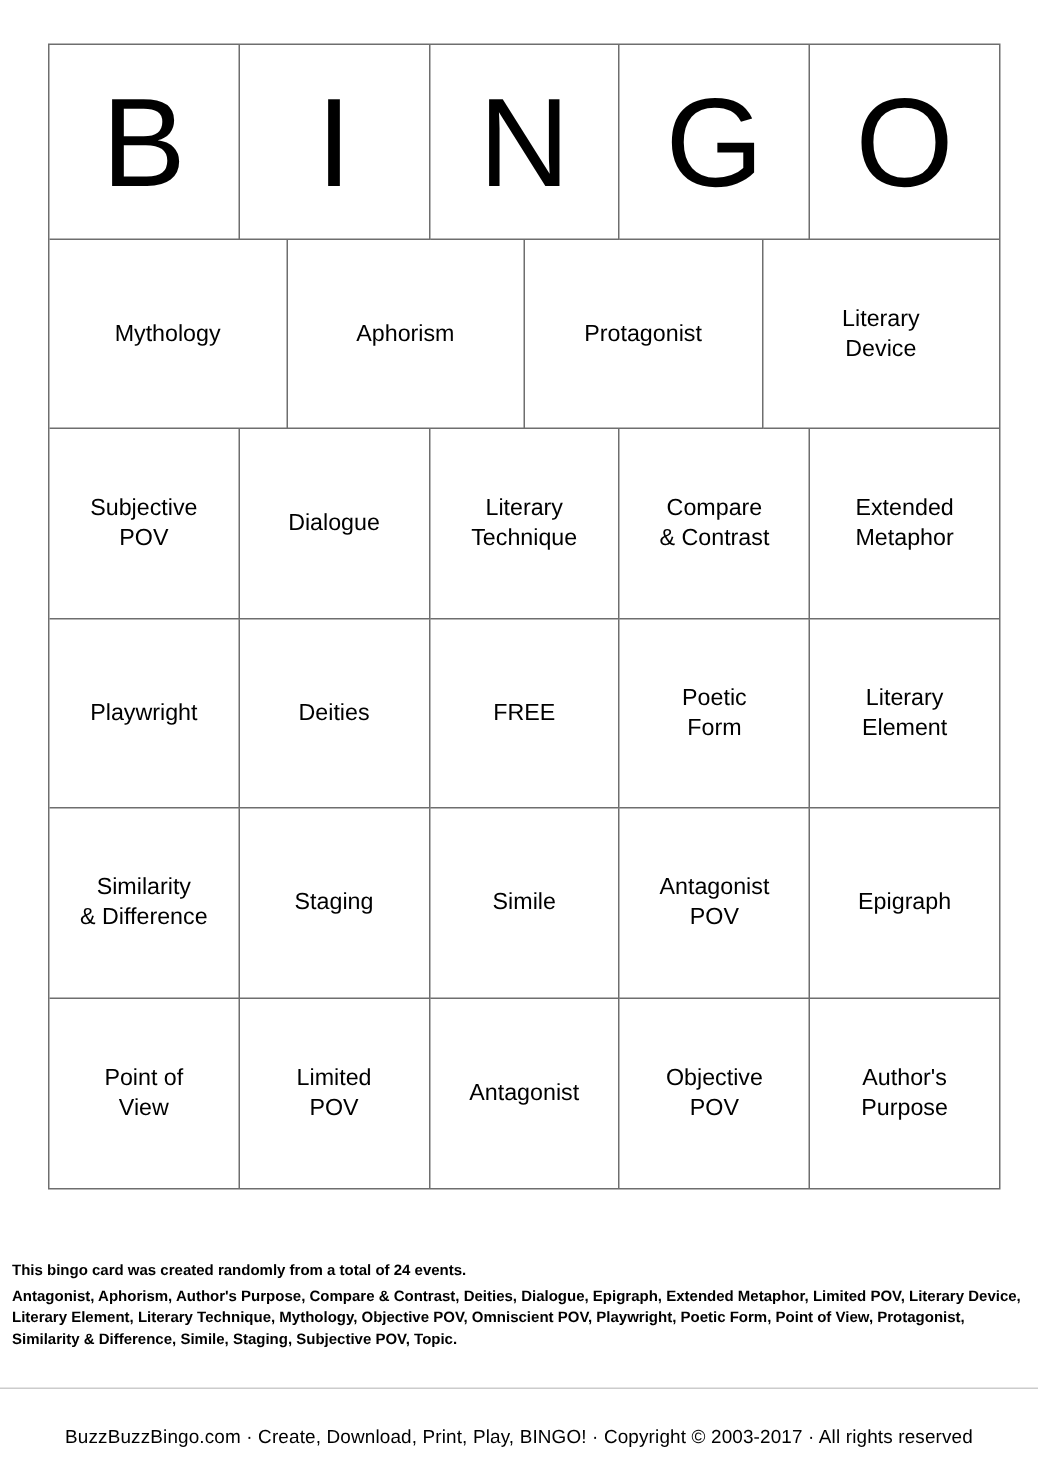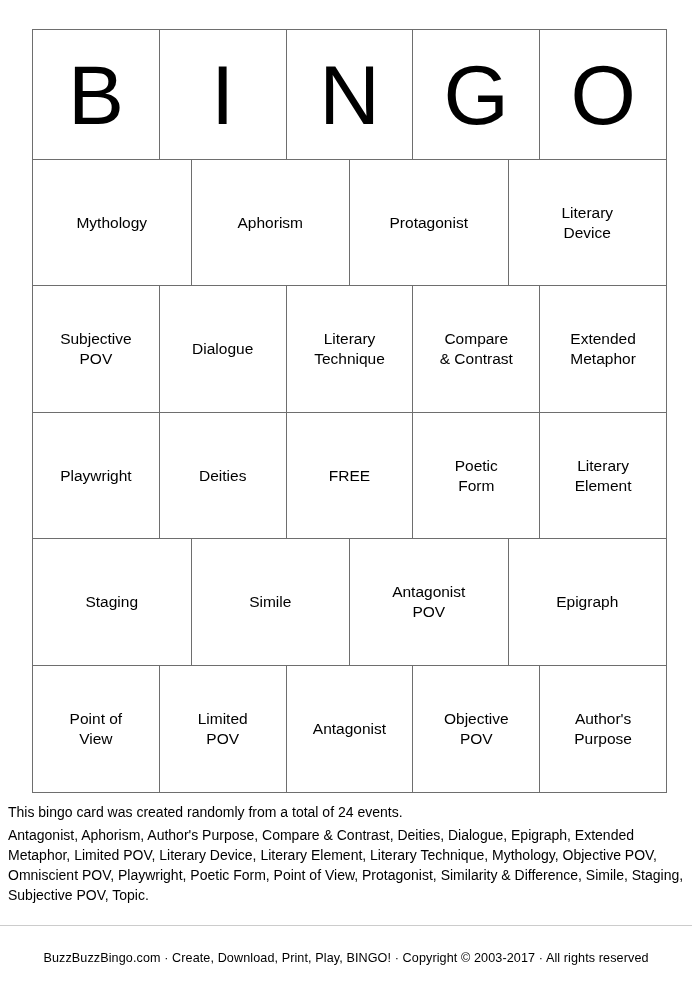--- a/index.html
+++ b/index.html
@@ -87,25 +87,26 @@
     border-right: none;
   }
   .cell-text {
     display: block;
     white-space: pre-line;
   }
   
   .footnote {
     position: absolute;
     left: 8px;
-    top: 803px;
+    top: 841px;
     width: 680px;
-    font-size: 14px;
+    font-size: 10px;
     line-height: 1.42;
     color: #000000;
+    font-weight: bold;
   }
   .footnote .line1 {
     margin-bottom: 3px;
   }
   .footnote .events {
     display: block;
   }
   
   .footer-bar {
     position: absolute;
@@ -205,20 +206,24 @@
 Form</span>
           </div>
         <div class="cell">
             <span class="cell-text">Literary
 Element</span>
           </div>
       </div>
 
       <div class="grid-row">
         <div class="cell">
+            <span class="cell-text">Similarity
+&amp; Difference</span>
+          </div>
+        <div class="cell">
             <span class="cell-text">Staging</span>
           </div>
         <div class="cell">
             <span class="cell-text">Simile</span>
           </div>
         <div class="cell">
             <span class="cell-text">Antagonist
 POV</span>
           </div>
         <div class="cell">

